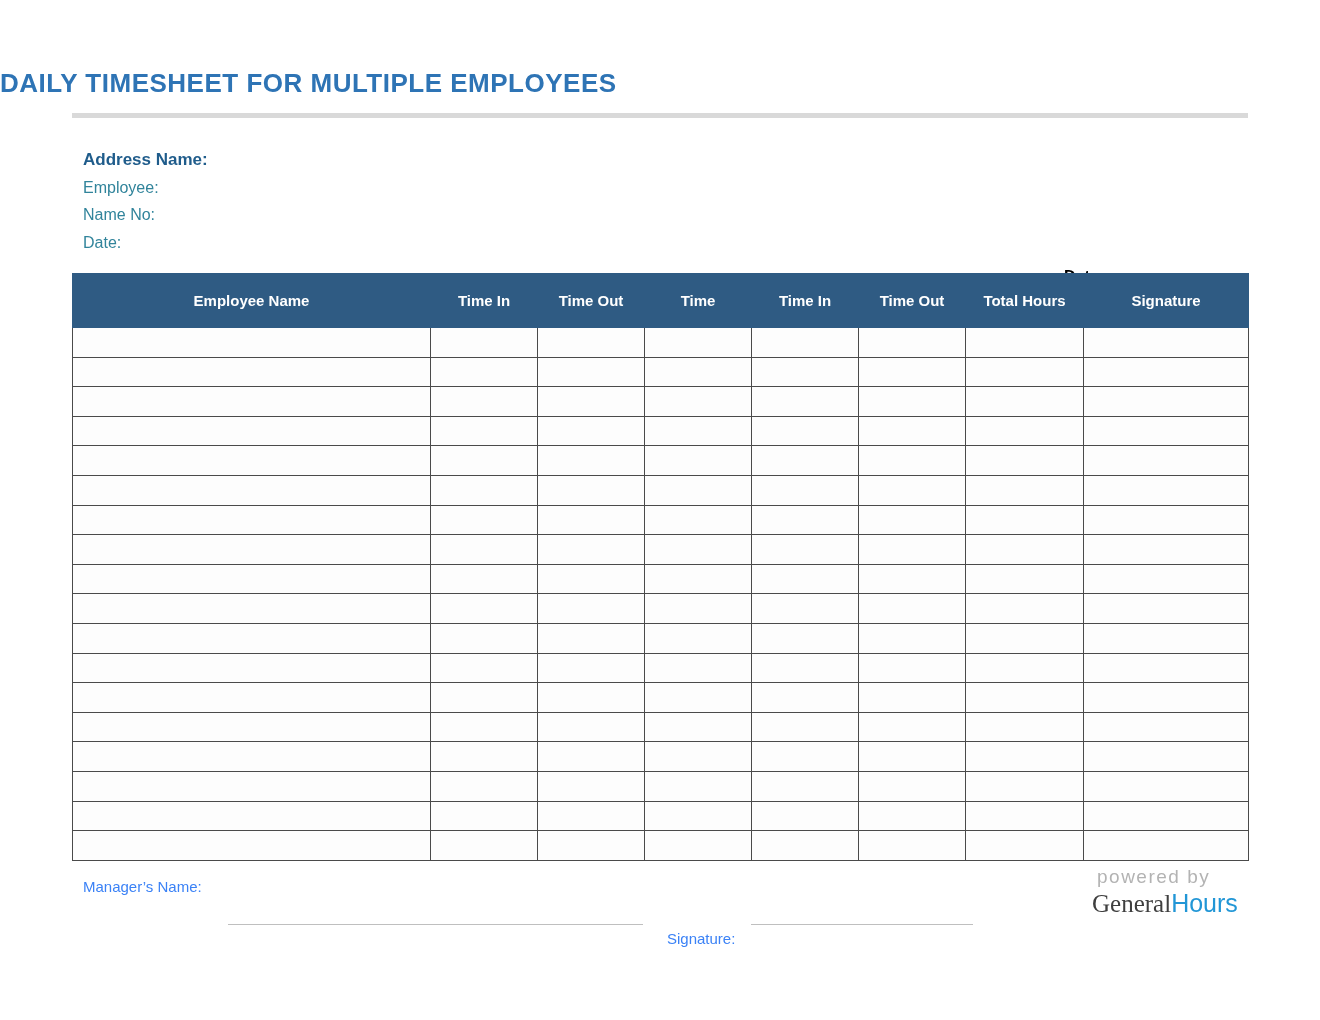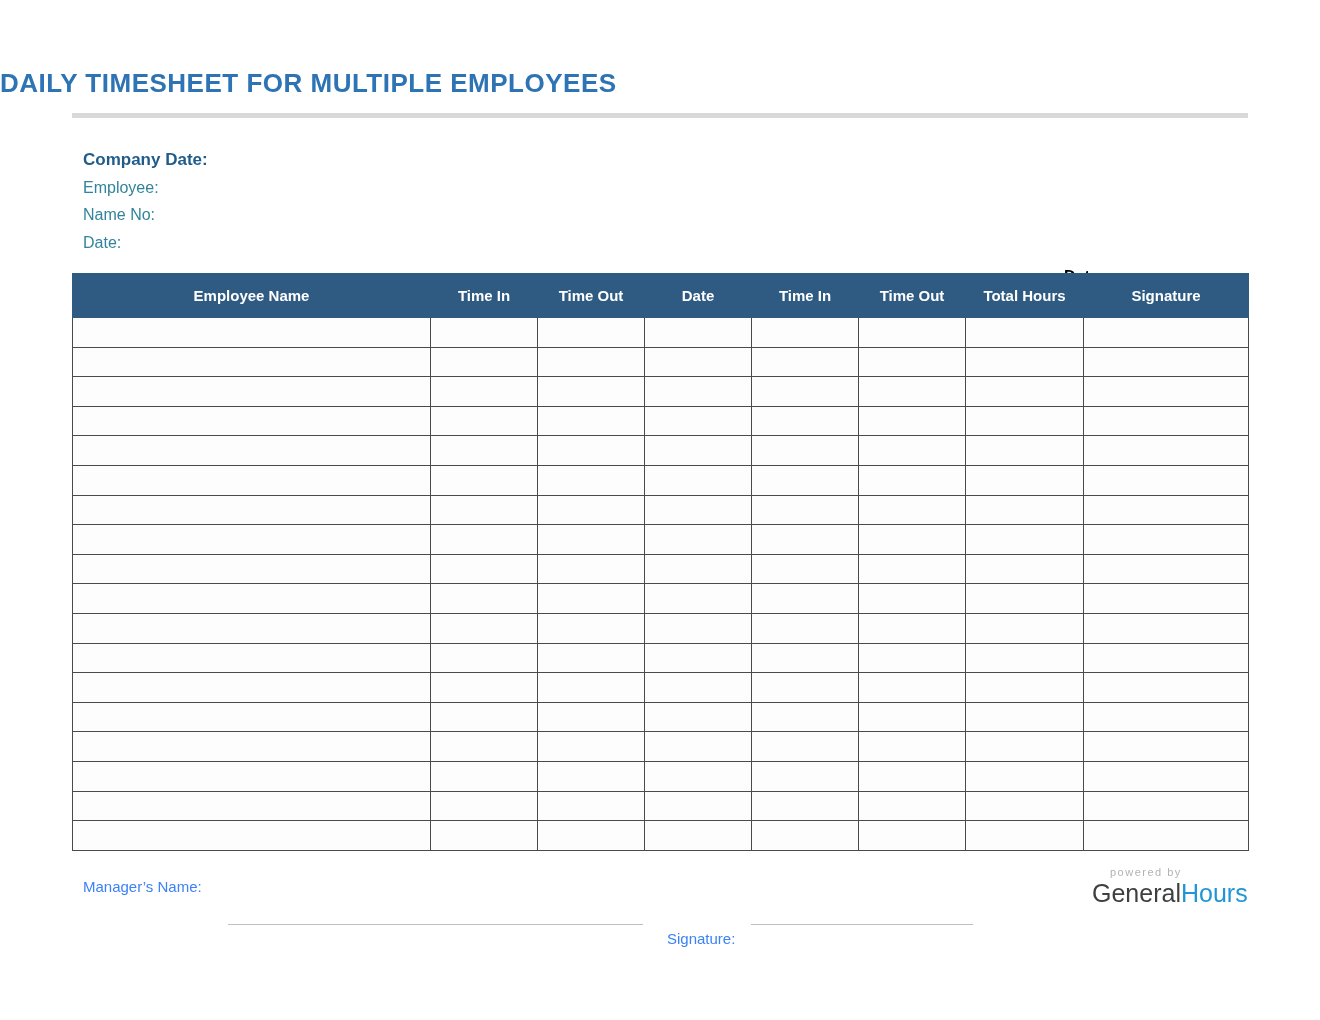--- a/index.html
+++ b/index.html
@@ -49,21 +49,21 @@
     font-size:16px;font-weight:bold;color:#000;margin-top:39px;
   }
   table.timesheet{
     position:absolute;top:273px;left:72px;width:1176px;
     border-collapse:collapse;table-layout:fixed;
   }
   table.timesheet th{
     background:var(--header-bg);
     color:var(--header-text);
     font-size:15px;font-weight:bold;
-    height:44px;text-align:center;vertical-align:middle;
+    height:54px;text-align:center;vertical-align:middle;
     border:1px solid var(--header-bg);
     padding:0 4px;
   }
   table.timesheet td{
     height:29.6px;
     border:1px solid var(--grid-border);
     background:#fdfdfd;
     padding:0 4px;
   }
   .col-name{width:358px;}
@@ -80,39 +80,39 @@
     background:var(--line-color);
   }
   .manager-line{left:228px;width:415px;}
   .signature-line{left:751px;width:222px;}
   .brand-block{
     position:absolute;top:866px;left:1092px;width:156px;
     text-align:left;
   }
   .powered-by{
     display:block;
-    font-size:11px;letter-spacing:1.5px;
+    font-size:19px;letter-spacing:1.5px;
     color:var(--powered-by-color);
-    margin-left:18px;margin-bottom:2px;
+    margin-left:5px;margin-bottom:2px;
   }
   .brand-name{
     font-size:25px;line-height:26px;
   }
-  .brand-general{color:var(--brand-general-color);}
+  .brand-general{color:var(--brand-general-color);font-family:Liberation Serif, serif;}
   .brand-blue{color:var(--brand-blue-color);}
 </style>
 </head>
 <body>
 
 <div class="page-title">DAILY TIMESHEET FOR MULTIPLE EMPLOYEES</div>
 
 <div class="divider"></div>
 
 <div class="company-block">
-  <div class="company-name">Company Date:</div>
+  <div class="company-name">Address Name:</div>
   <div class="company-line">Employee:</div>
   <div class="company-line">Name No:</div>
   <div class="company-line">Date:</div>
 </div>
 
 <div class="date-label">Date:</div>
 
 <table class="timesheet">
   <colgroup>
     <col class="col-name">
@@ -122,21 +122,21 @@
     <col class="col-sm">
       <col class="col-sm">
       <col class="col-md">
       <col class="col-lg">
   </colgroup>
   <thead>
     <tr id="header-row">
         <th>Employee Name</th>
         <th>Time In</th>
         <th>Time Out</th>
-        <th>Date</th>
+        <th>Time</th>
         <th>Time In</th>
         <th>Time Out</th>
         <th>Total Hours</th>
         <th>Signature</th>
       </tr>
   </thead>
   <tbody id="table-body">
       <tr>
         <td></td>
         <td></td>

